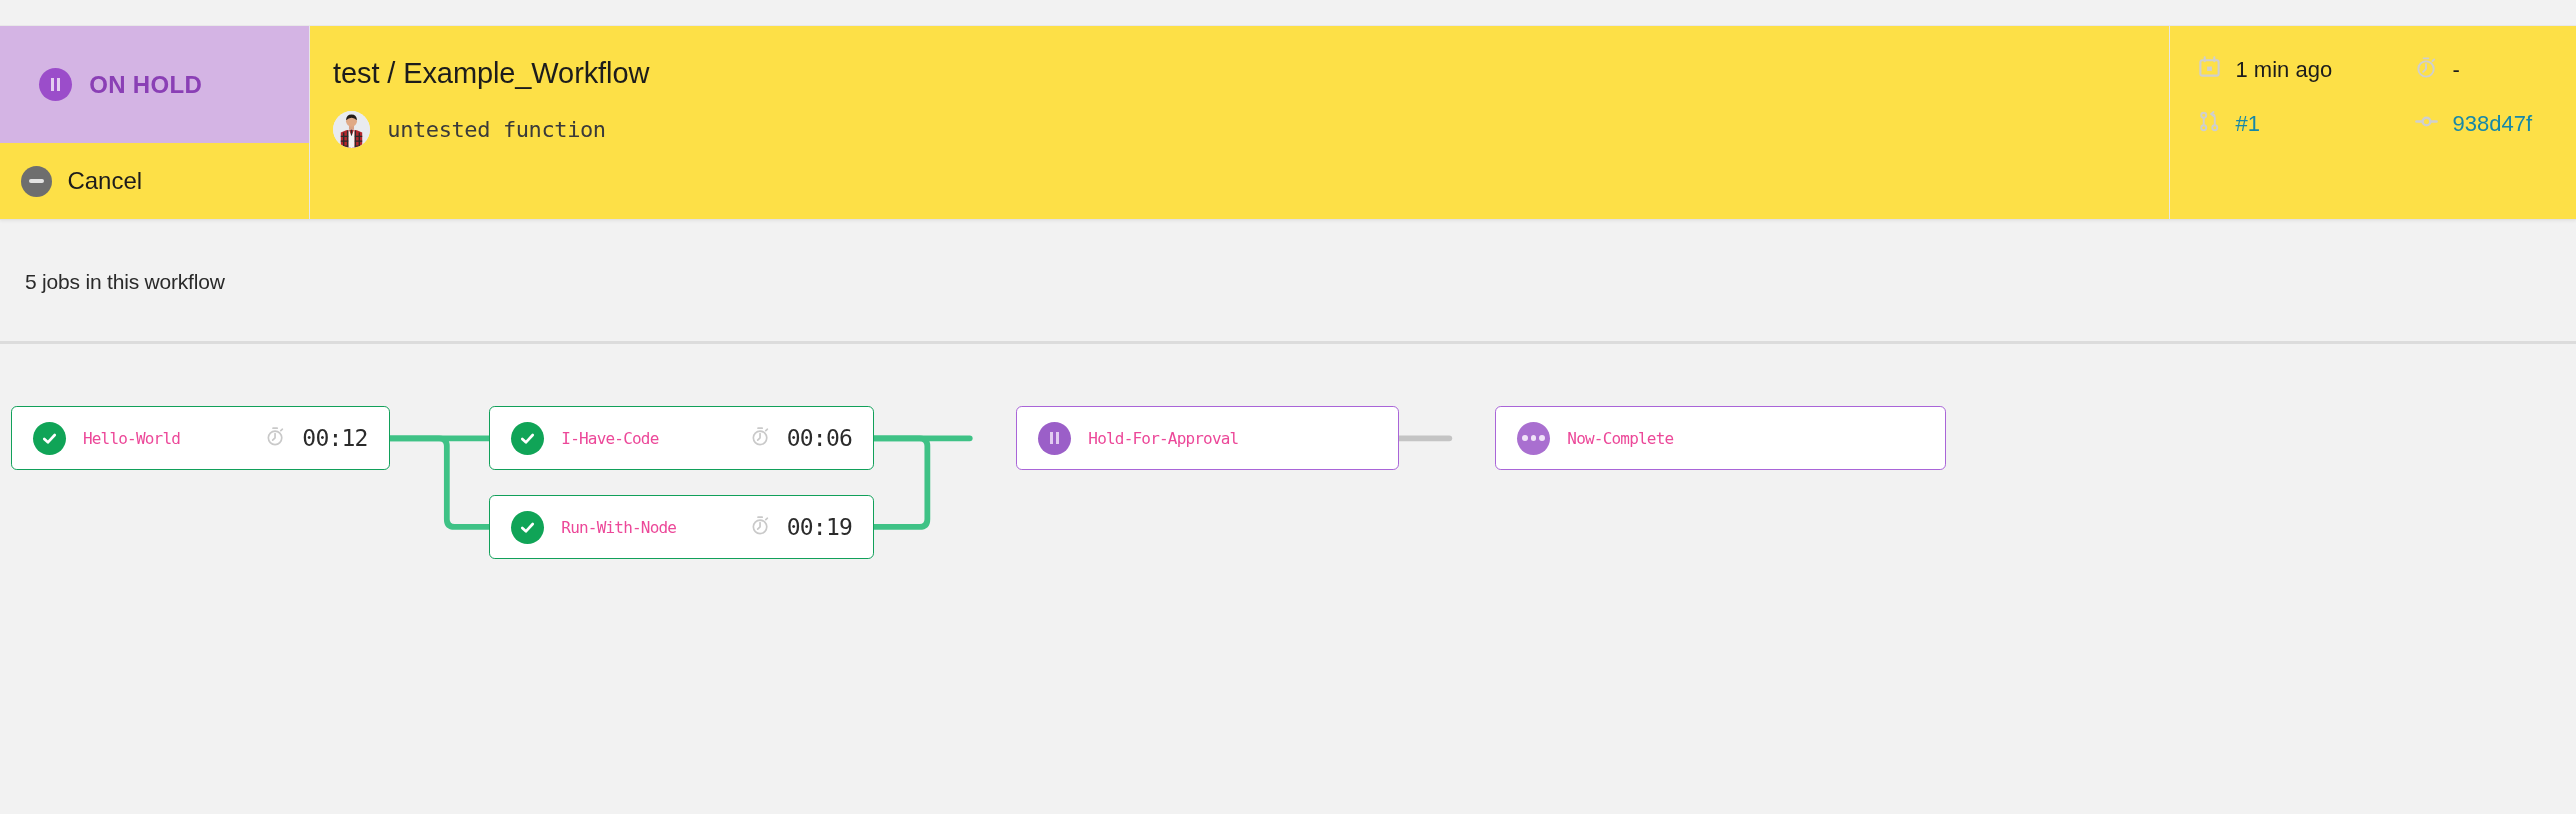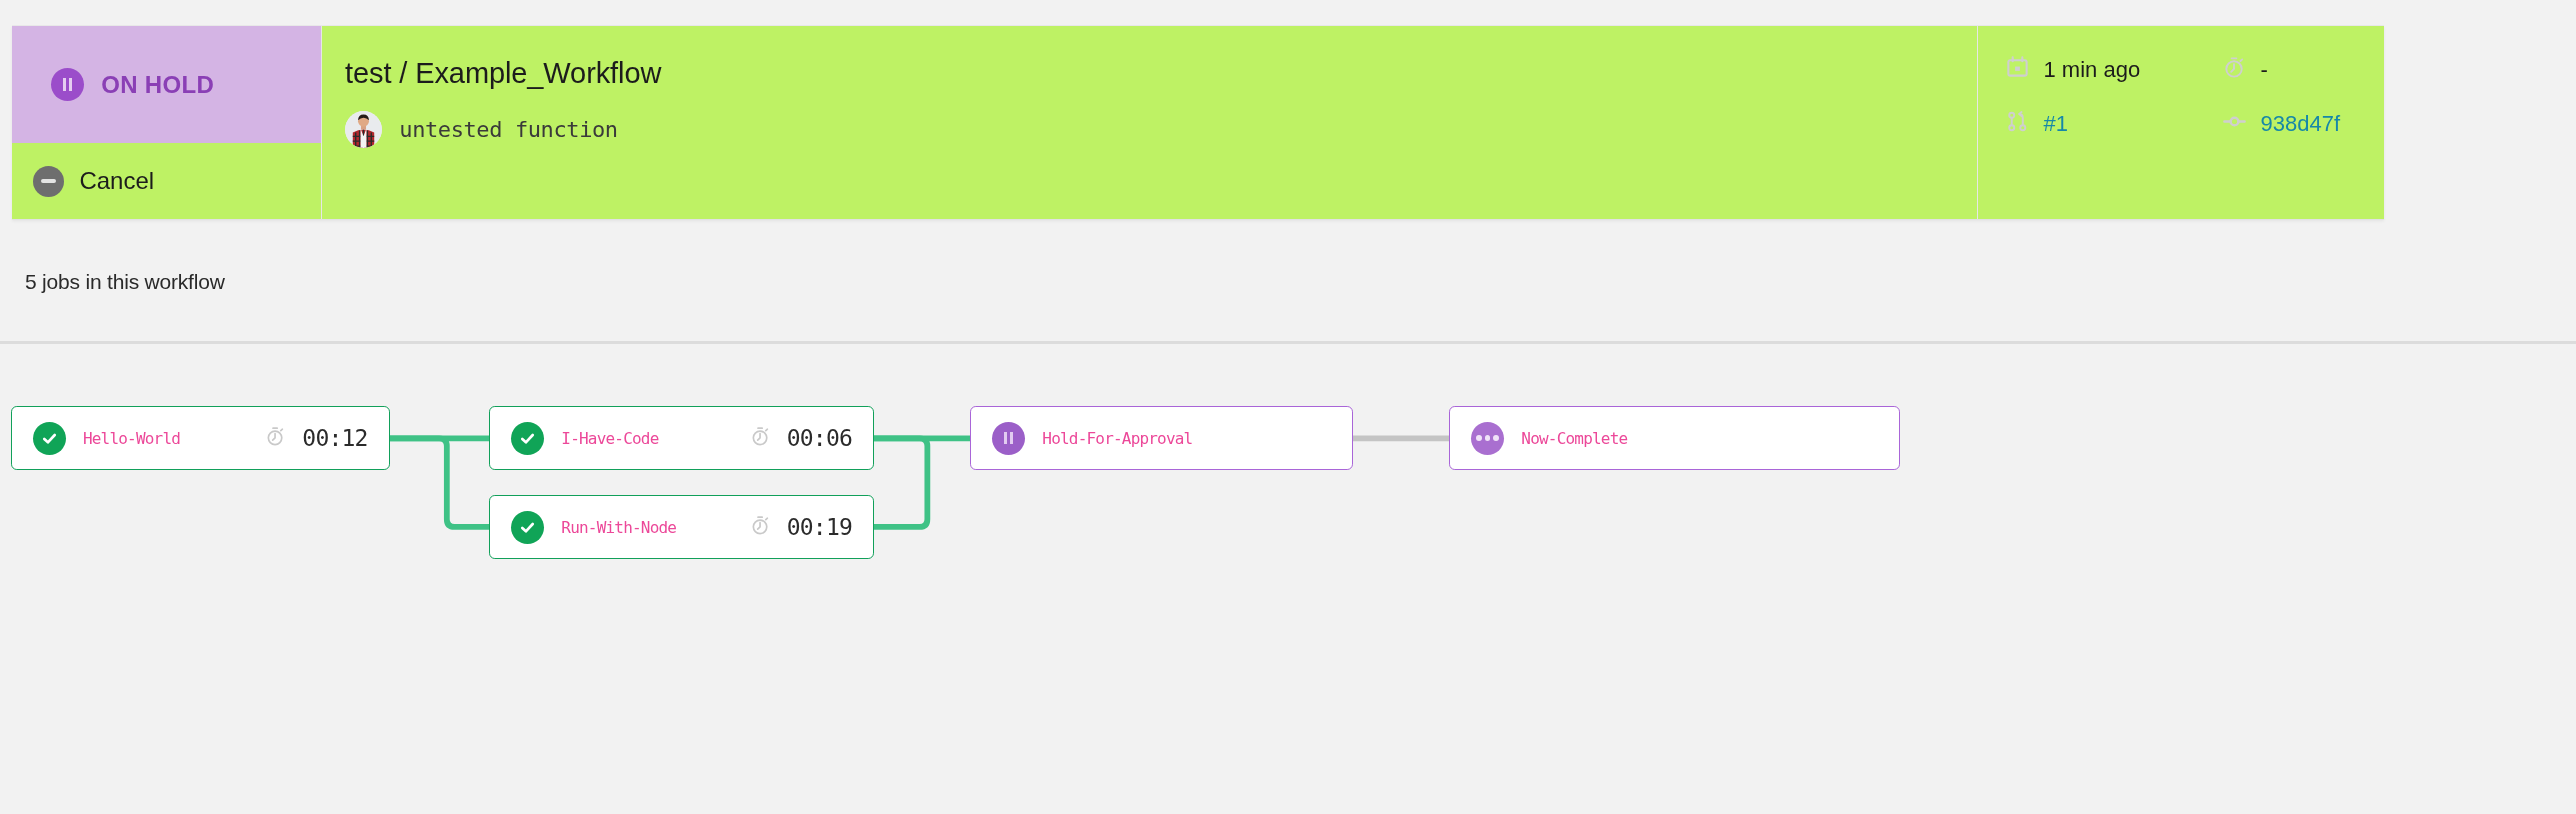--- a/index.html
+++ b/index.html
@@ -8,24 +8,24 @@
     width: 2576px;
     height: 815px;
     background: #f2f2f2;
     font-family: "Liberation Sans", sans-serif;
     overflow: hidden;
   }
 
   
   .header-card {
     position: absolute;
-    left: 12px; top: 25px;
-    width: 2372px;
+    left: 0; top: 25px;
+    width: 2576px;
     height: 195px;
-    background: #bef264;
+    background: #fde047;
     border-top: 1px solid #e8e8e8;
     border-bottom: 1px solid #e2e2e2;
     box-shadow: 0 1.9px 2.9px rgba(0,0,0,0.06);
     display: flex;
   }
 
   
   .status-col {
     width: 310px;
     min-width: 310px;
@@ -180,21 +180,21 @@
     position: absolute;
     height: 64px;
     background: #ffffff;
     border-radius: 5.8px;
     display: flex;
     align-items: center;
     padding-left: 21px;
     cursor: pointer;
   }
   .node.success { border: 1.9px solid #11a05a; }
-  .node.hold    { border: 1.9px solid #a965d8; }
+  .node.hold    { border: 1.9px solid #a965d8; margin-left: 46px; }
 
   .node-status-icon {
     width: 33px; height: 33px;
     border-radius: 50%;
     flex-shrink: 0;
     display: flex; align-items: center; justify-content: center;
   }
   .icon-success { background: #10a457; }
   .icon-hold    { background: #9b5fc8; }
   .icon-queued  { background: #a96fd0; }

